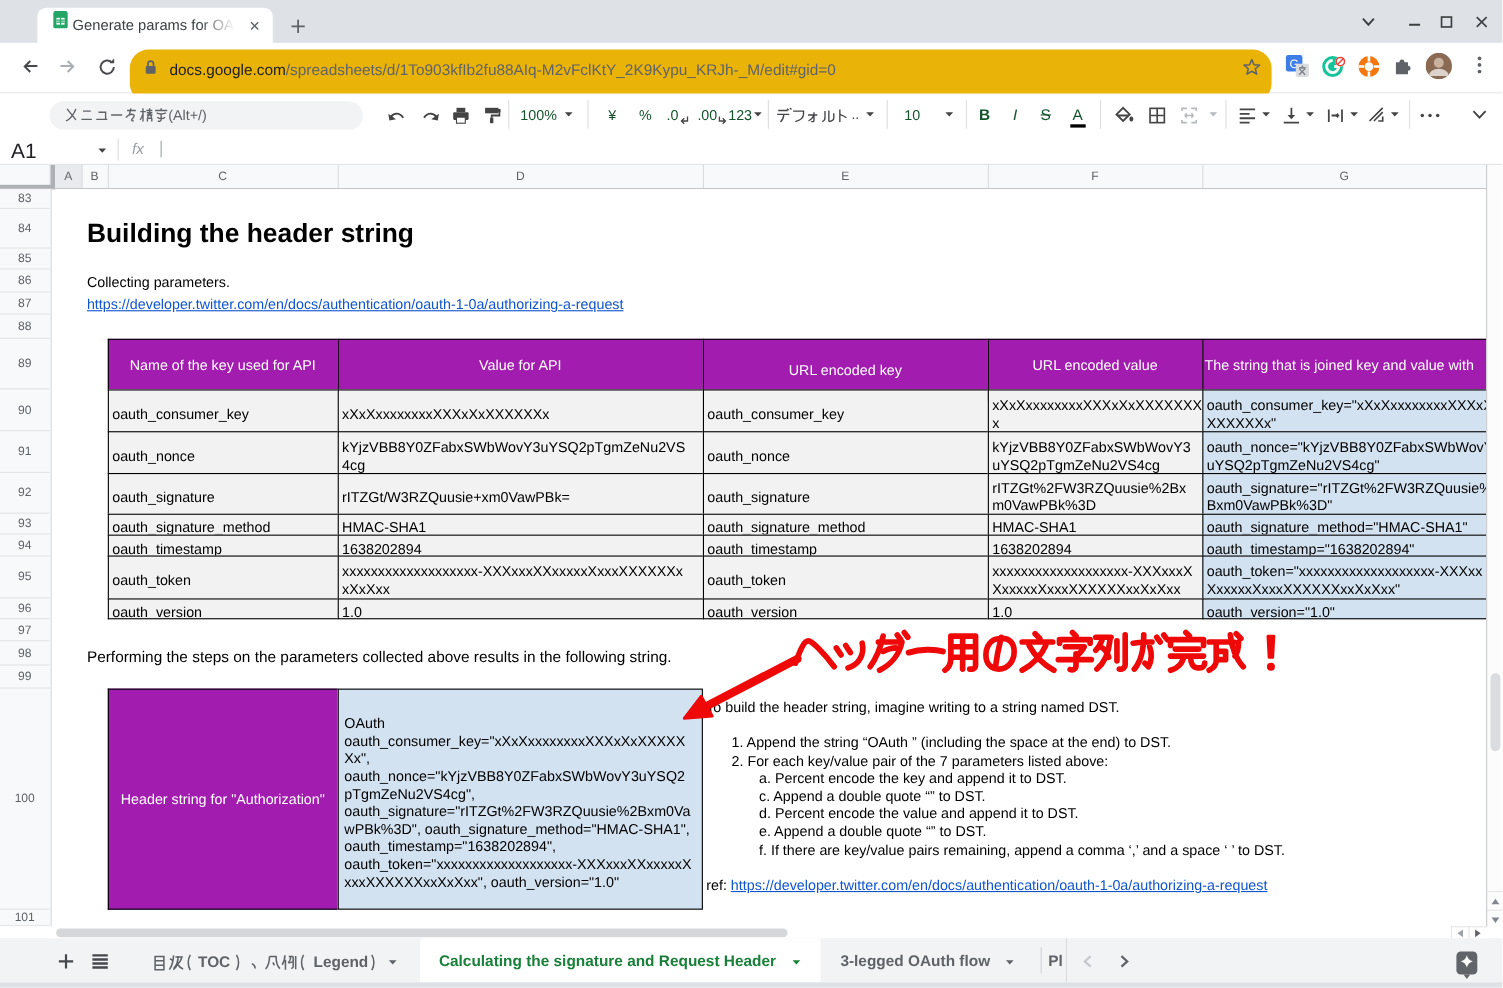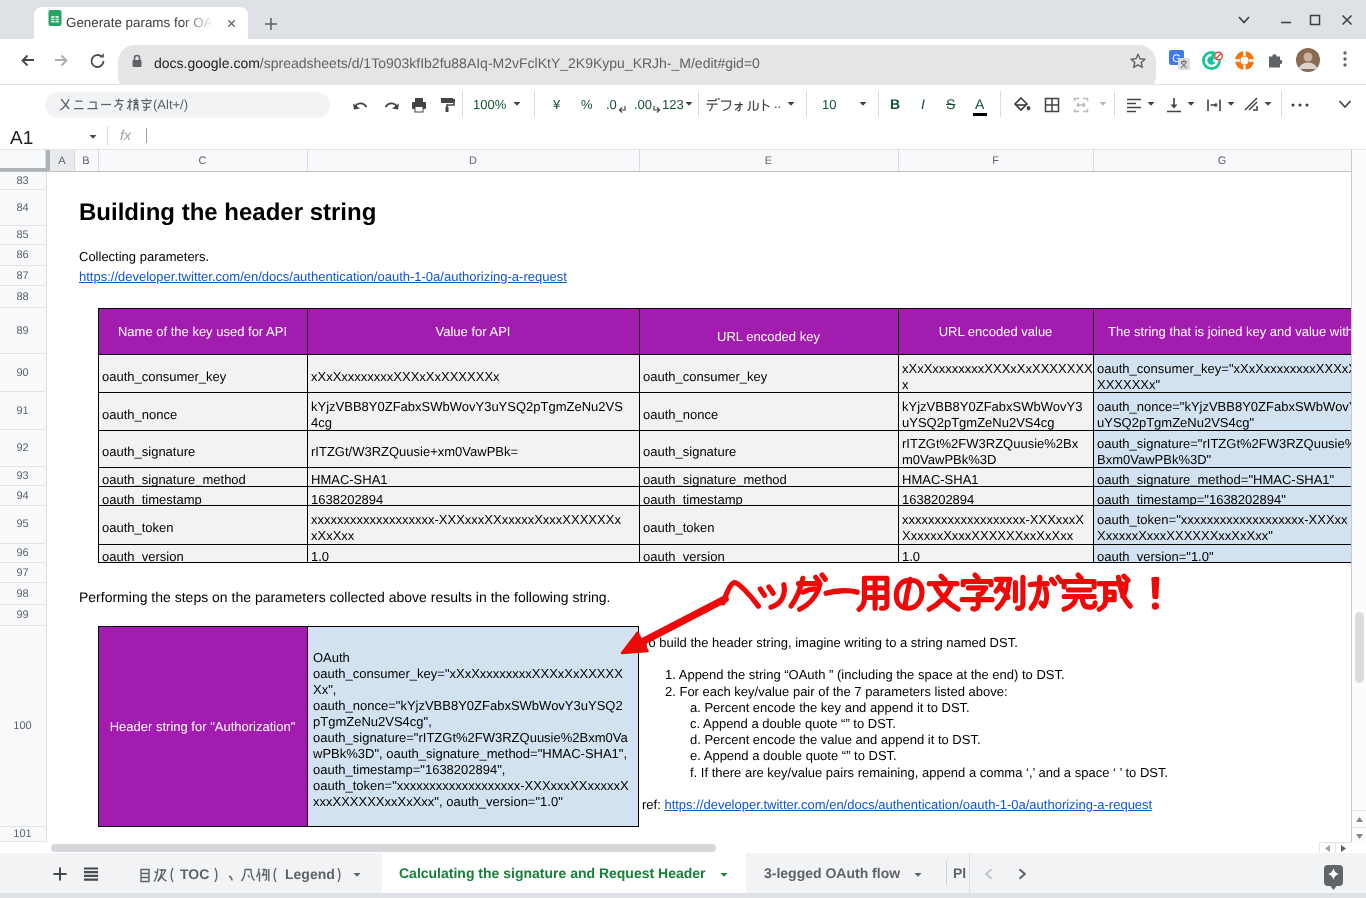--- a/index.html
+++ b/index.html
@@ -7,21 +7,21 @@
   font-family:"Liberation Sans", sans-serif;text-rendering:geometricPrecision;}
 .abs{position:absolute;}
 
 #tabbar{position:absolute;left:0;top:0;width:1366px;height:39px;background:#dee1e6;}
 #tab1{position:absolute;left:34px;top:7px;width:214px;height:32px;background:#fff;
   border-radius:8px 8px 0 0;}
 #tabtitle{position:absolute;left:32px;top:8px;width:158px;height:17px;font-size:13.4px;color:#3c4043;
   white-space:nowrap;overflow:hidden;}
 
 #urlbar{position:absolute;left:0;top:39px;width:1366px;height:45px;background:#fff;border-bottom:1px solid #dfe1e5;}
-#omnibox{position:absolute;left:118px;top:6px;width:1038px;height:48px;background:#e5e5e5;border-radius:17px;}
+#omnibox{position:absolute;left:118px;top:6px;width:1038px;height:48px;background:#eab308;border-radius:17px;}
 
 #toolbar{position:absolute;left:0;top:85px;width:1366px;height:39px;background:#fff;}
 #searchpill{position:absolute;left:45px;top:7px;width:285px;height:26px;background:#f1f3f4;border-radius:13px;}
 .tbtxt{position:absolute;font-size:13px;color:#14532d;}
 .tsep{position:absolute;top:6px;width:1px;height:26px;background:#dadce0;}
 
 #fbar{position:absolute;left:0;top:124px;width:1366px;height:25px;background:#fff;border-bottom:1px solid #e0e3e7;}
 
 #colhead{position:absolute;left:0;top:150px;width:1366px;height:22px;background:#f8f9fa;}
 .ch{position:absolute;top:0;height:21px;border-right:1px solid #d9dbde;font-size:11px;color:#5f6368;
@@ -356,21 +356,21 @@
 
     <div class="abs" style="left:29px;top:27px;font-size:24px;font-weight:bold;white-space:nowrap">Building the header string</div>
     <div class="abs" style="left:29px;top:77px;font-size:13px;white-space:nowrap">Collecting parameters.</div>
     <div class="abs" style="left:29px;top:97px;font-size:13px;white-space:nowrap"><a style="color:#1155cc;text-decoration:underline">https://developer.twitter.com/en/docs/authentication/oauth-1-0a/authorizing-a-request</a></div>
     <div class="abs" style="left:29px;top:417px;font-size:14px;white-space:nowrap">Performing the steps on the parameters collected above results in the following string.</div>
 
     <div class="cell tc navy hdr" style="left:48px;top:136px;width:209px;height:46px">Name of the key used for API</div>
     <div class="cell tc navy hdr" style="left:257px;top:136px;width:332px;height:46px">Value for API</div>
     <div class="cell tc navy hdr" style="left:589px;top:136px;width:259px;height:56px">URL encoded key</div>
     <div class="cell tc navy hdr" style="left:848px;top:136px;width:195px;height:46px">URL encoded value</div>
-    <div class="cell tc navy hdr" style="left:1043px;top:136px;width:260px;height:46px;justify-content:flex-start;padding-left:14px">
+    <div class="cell tc navy hdr" style="left:1043px;top:136px;width:260px;height:46px;justify-content:flex-start;padding-left:1px">
         <span class="nw">The string that is joined key and value with&nbsp;</span>
       </div>
 
     <div class="cell tc gray" style="left:48px;top:182px;width:209px;height:38px">oauth_consumer_key</div>
     <div class="cell tc gray" style="left:257px;top:182px;width:332px;height:38px">xXxXxxxxxxxxXXXxXxXXXXXXx</div>
     <div class="cell tc gray" style="left:589px;top:182px;width:259px;height:38px">oauth_consumer_key</div>
     <div class="cell tc gray" style="left:848px;top:182px;width:195px;height:38px">
         <span class="nw">xXxXxxxxxxxxXXXxXxXXXXXXX</span>
         <span class="nw">x</span>
       </div>

